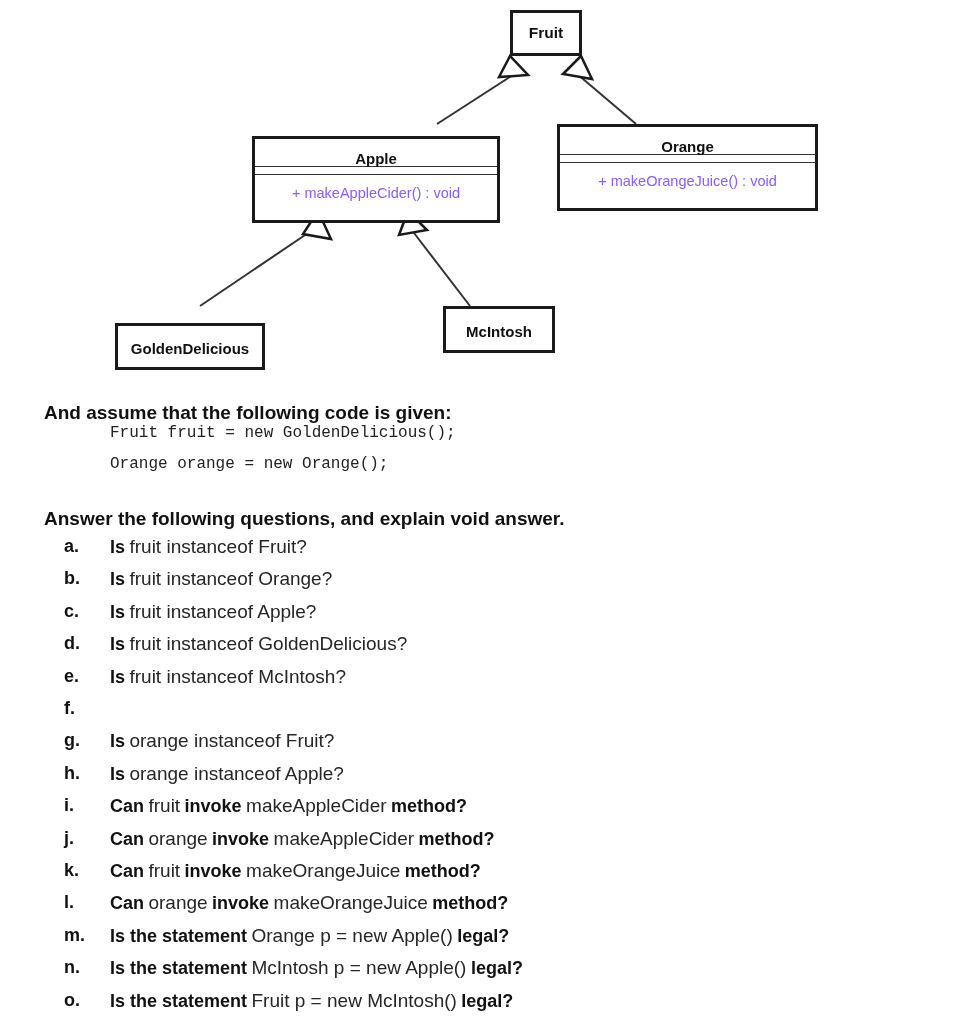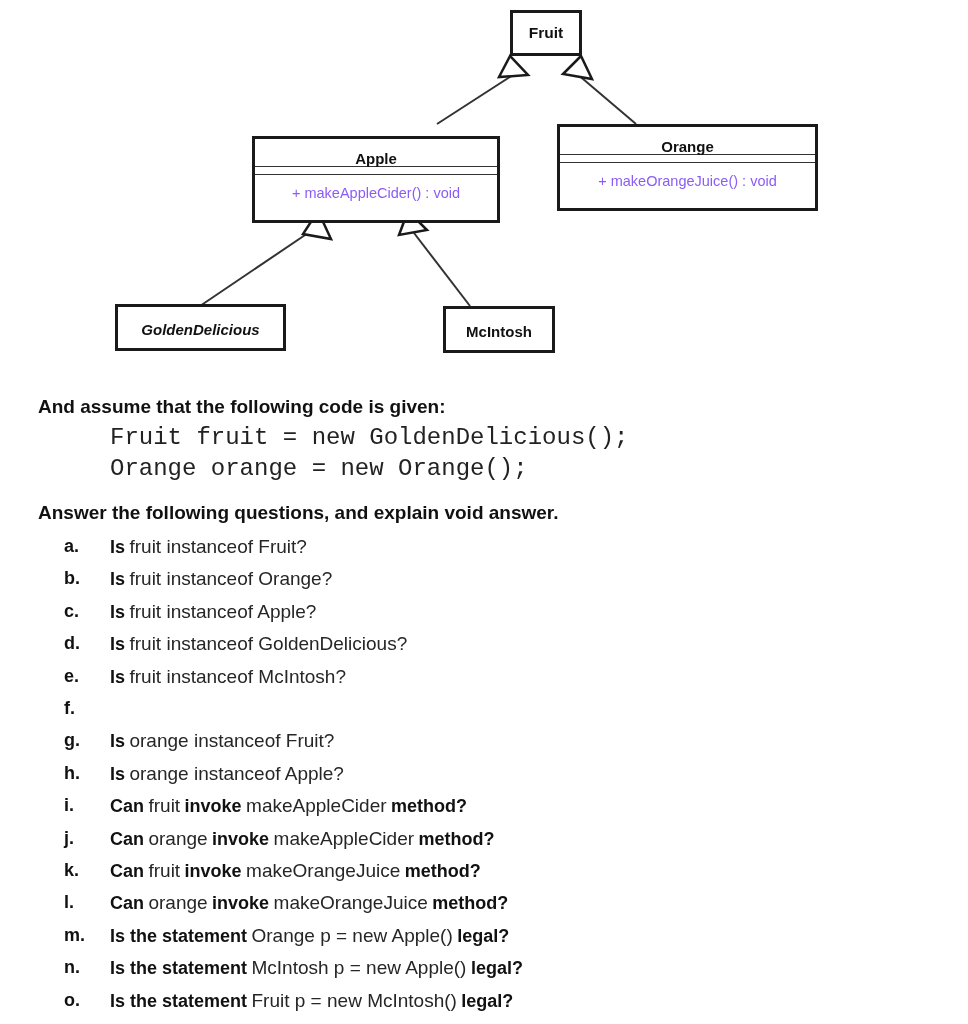--- a/index.html
+++ b/index.html
@@ -73,21 +73,21 @@
 
   
   #box-orange {
     left: 557px; top: 124px; width: 261px; height: 87px;
   }
   #box-orange .uml-title { padding-top: 12px; }
   #box-orange .uml-member { padding-top: 11px; }
 
   
   #box-goldendelicious {
-    left: 115px; top: 304px; width: 171px; height: 47px; font-style: italic;
+    left: 115px; top: 323px; width: 150px; height: 47px;
   }
   #box-goldendelicious .uml-title { padding-top: 15px; }
 
   
   #box-mcintosh {
     left: 443px; top: 306px; width: 112px; height: 47px;
   }
   #box-mcintosh .uml-title { padding-top: 15px; }
 
   
@@ -95,33 +95,33 @@
     position: absolute;
     left: 0;
     top: 378px;
     width: 968px;
   }
   .para {
     font-family: "Liberation Sans", sans-serif;
     font-size: 19px;
     font-weight: bold;
     color: #111111;
-    margin: 0;
+    margin: 6px;
     white-space: nowrap;
   }
   #intro-line {
     position: absolute;
     left: 38px;
     top: 18px;
   }
   .code-line {
     position: absolute;
     left: 110px;
     font-family: "Liberation Mono", monospace;
-    font-size: 24px;
+    font-size: 16px;
     color: #222222;
     white-space: pre;
   }
   #code-line-0 { top: 46px; }
   #code-line-1 { top: 77px; }
   #answer-line {
     position: absolute;
     left: 38px;
     top: 124px;
   }

